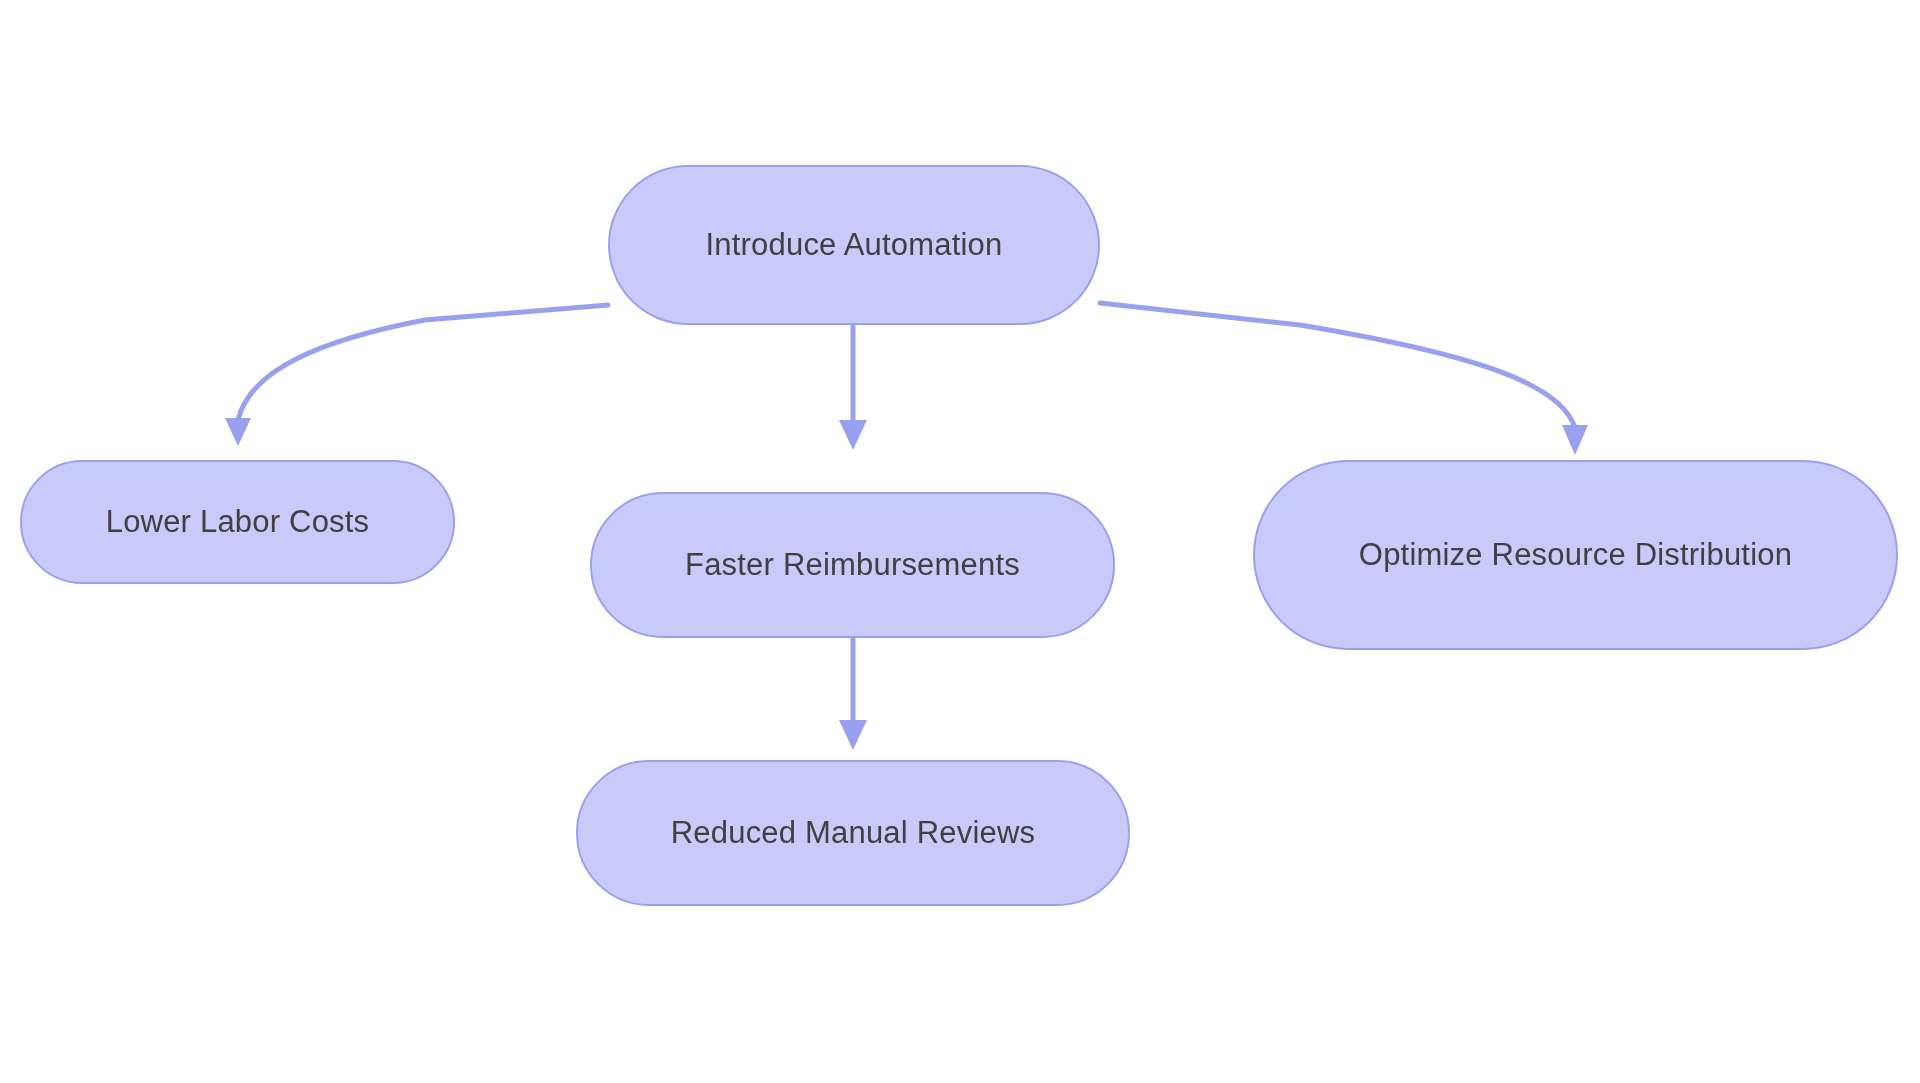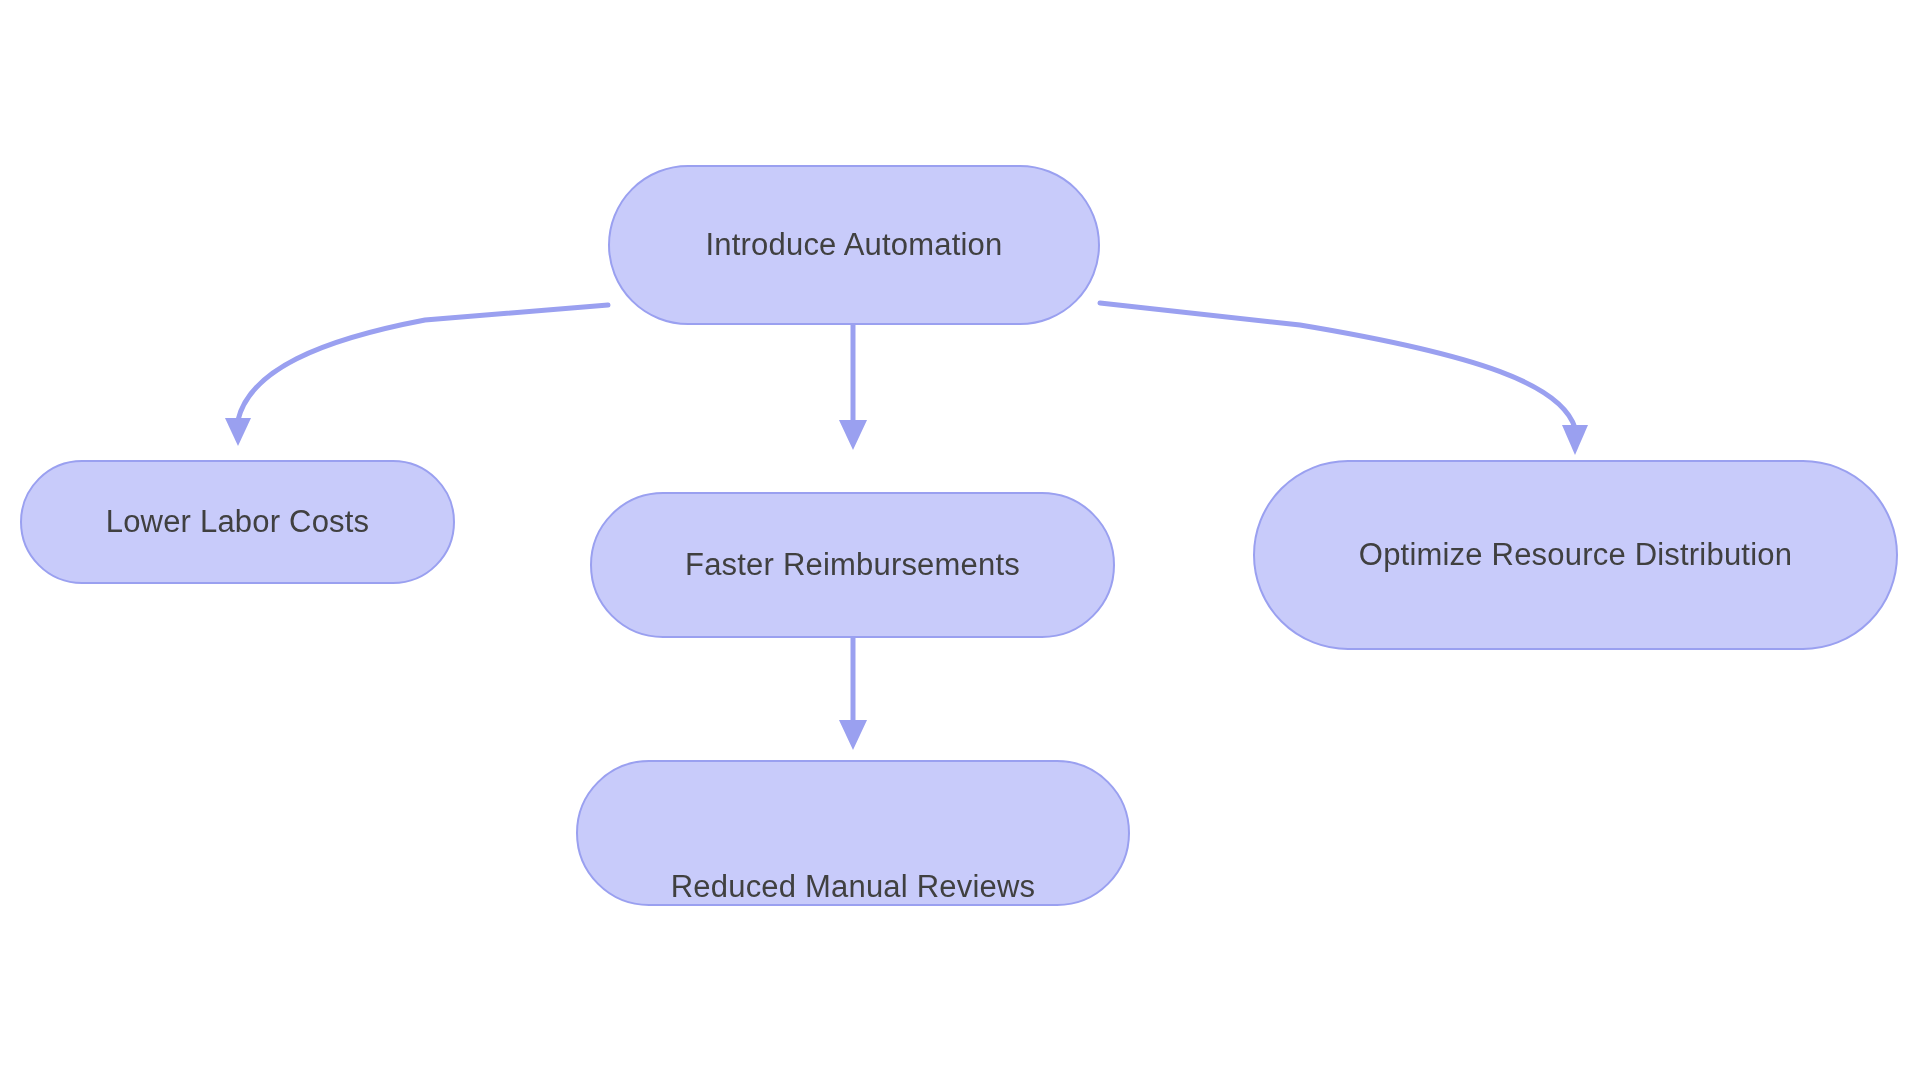--- a/index.html
+++ b/index.html
@@ -49,21 +49,21 @@
     white-space: nowrap;
     padding: 0 14px;
   }
   
   #node-root      { left: 608px;  top: 165px; width: 492px; height: 160px; }
   
   #node-lower     { left: 20px;   top: 460px; width: 435px; height: 124px; }
   #node-faster    { left: 590px;  top: 460px; width: 525px; height: 146px; margin-top: 32px; }
   #node-optimize  { left: 1253px; top: 460px; width: 645px; height: 190px; }
   
-  #node-reduced   { left: 576px;  top: 760px; width: 554px; height: 146px; align-items: flex-end; }
+  #node-reduced   { left: 576px;  top: 760px; width: 554px; height: 146px; }
 </style>
 </head>
 <body>
 
 <div id="canvas">
 
   <svg id="edge-layer" viewBox="0 0 1920 1083" width="1920" height="1083" xmlns="http://www.w3.org/2000/svg">
     <defs>
       <marker id="arrow-down" viewBox="0 0 12 12" refX="6" refY="10" markerWidth="12" markerHeight="12" orient="auto-start-reverse" markerUnits="userSpaceOnUse">
         <path d="M 0 0 L 12 0 L 6 11 Z" fill="#9aa0f0"></path>

